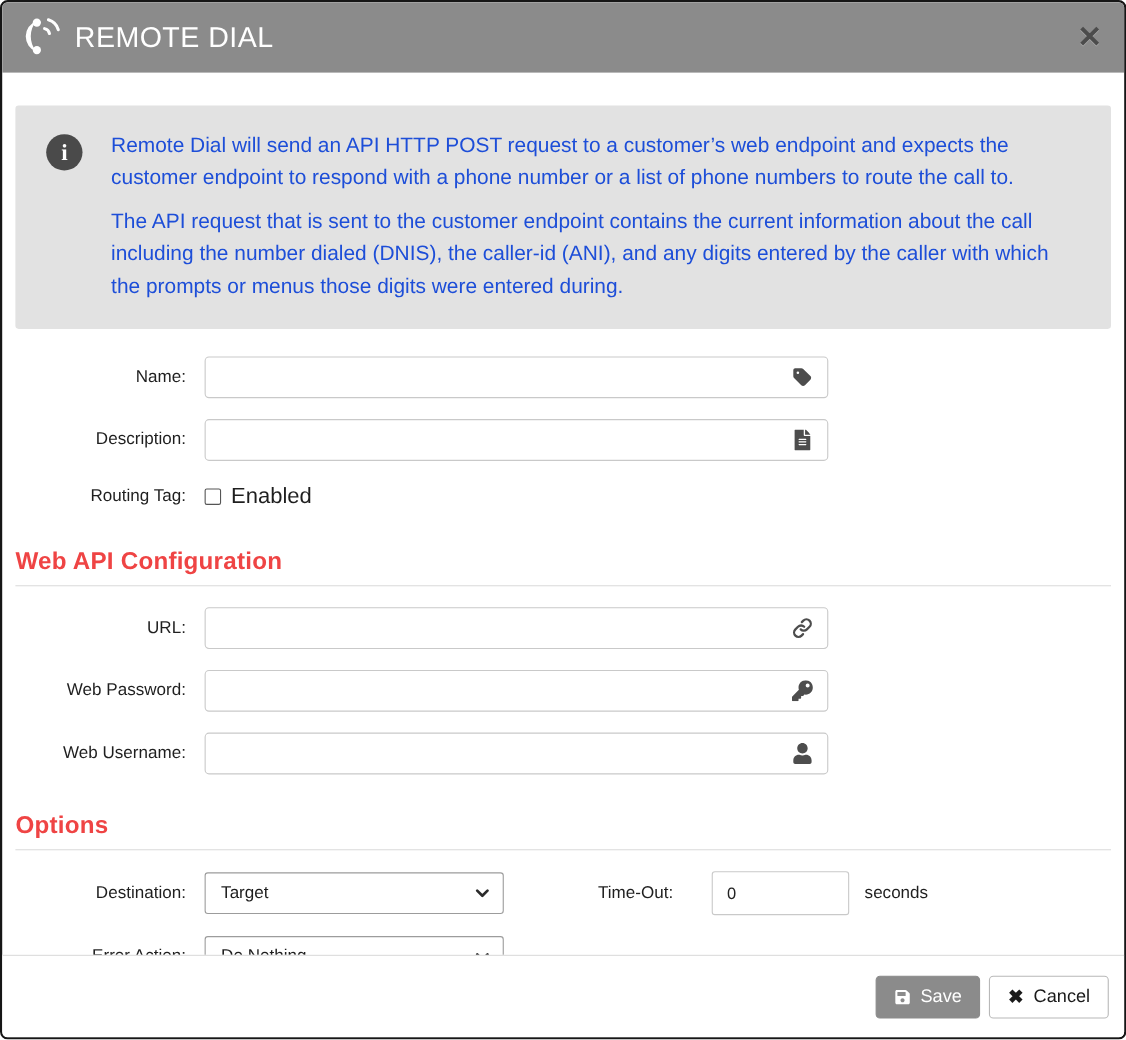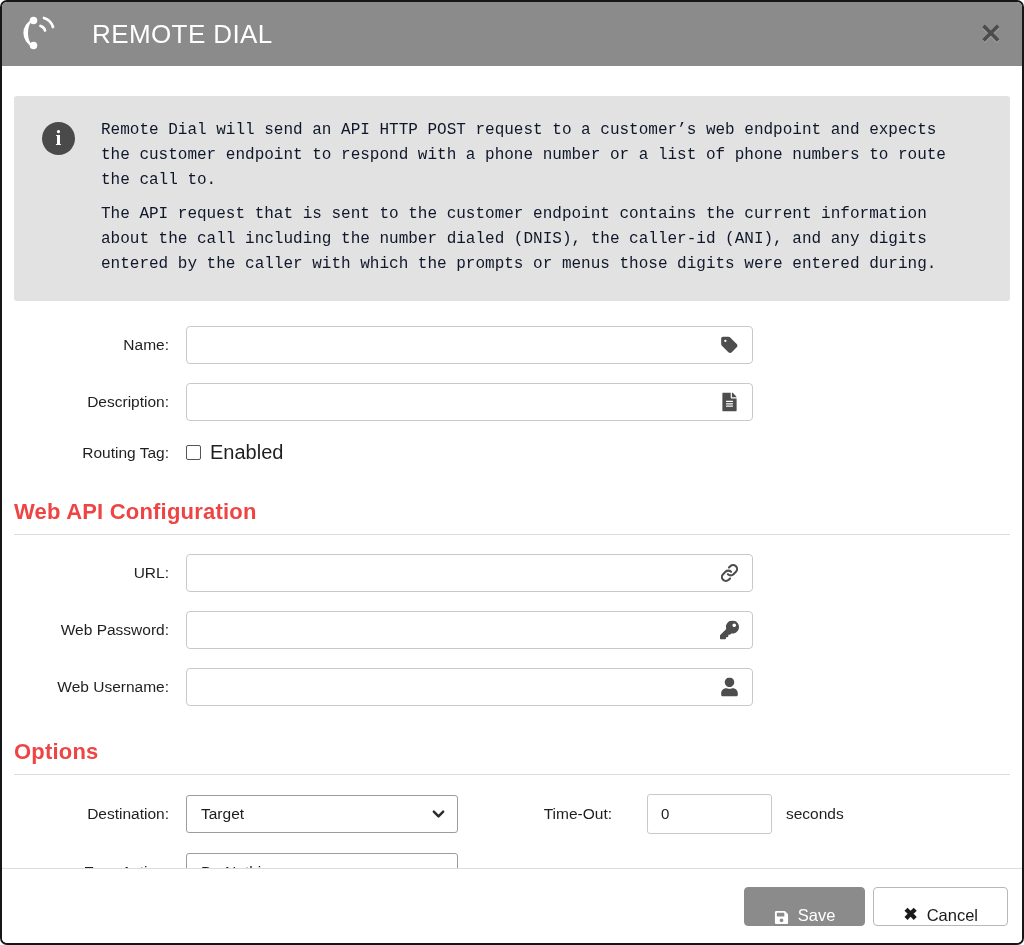--- a/index.html
+++ b/index.html
@@ -14,21 +14,20 @@
     background: #fff;
     overflow: hidden;
   }
 
   
   .header {
     height: 64px;
     background: #8b8b8b;
     display: flex; align-items: center;
     padding: 0 20px 0 14px;
-    gap: 24px;
   }
   .phone-icon { width: 40px; height: 44px; flex: 0 0 auto; }
   .phone-icon svg { width: 100%; height: 100%; display: block; }
   .title { color: #fff; font-size: 26px; font-weight: 400; margin-left: 12px; letter-spacing: .4px; }
   .close {
     margin-left: auto;
     color: #4c4c4c; font-size: 27px; font-weight: bold; line-height: 1;
     cursor: pointer; text-shadow: 0 1px 0 rgba(255,255,255,.25);
   }
 
@@ -44,21 +43,21 @@
   }
   .info-icon {
     flex: 0 0 33px; width: 33px; height: 33px;
     border-radius: 50%;
     background: #4a4a4a; color: #fff;
     display: flex; align-items: center; justify-content: center;
     font-family: "Liberation Serif", serif;
     font-weight: bold; font-size: 21px;
     margin: 4px 26px 0 14px;
   }
-  .info-text { font-size: 16px; color: #0f172a; line-height: 1.55; font-family: Liberation Mono, monospace; }
+  .info-text { font-size: 19px; color: #1d4ed8; line-height: 1.55; }
   .info-text p + p { margin-top: 10px; }
 
   .form { margin-top: 25px; }
   .row { display: flex; align-items: center; margin-bottom: 19px; }
   .lbl { width: 155px; flex: 0 0 155px; text-align: right; margin-right: 17px; font-size: 15.5px; color: #1f1f1f; }
 
   .iwrap { position: relative; width: 567px; }
   .iwrap input {
     width: 100%; height: 38px;
     border: 1px solid #c9c9c9; border-radius: 4px;
@@ -114,22 +113,22 @@
 
   
   .footer {
     position: absolute; left: 0; right: 0; bottom: 0; height: 75px;
     border-top: 1px solid #dcdcdc;
     background: #fff;
     display: flex; align-items: center; justify-content: flex-end;
     gap: 8px; padding: 0 14px;
   }
   .btn {
-    display: inline-flex; align-items: flex-end; gap: 9px;
-    height: 39px; padding: 0 29px;
+    display: inline-flex; align-items: center; gap: 9px;
+    height: 39px; padding: 0 16px;
     border-radius: 4px; font-size: 16.5px;
     font-family: "Liberation Sans", sans-serif;
     cursor: pointer;
   }
   .btn-save { background: #8b8b8b; color: #fff; border: 1px solid #8b8b8b; }
   .btn-save .bicon { width: 15px; height: 15px; }
   .btn-save .bicon svg { width: 100%; height: 100%; display: block; }
   .btn-cancel { background: #fff; color: #1a1a1a; border: 1px solid #b8b8b8; }
   .btn-cancel .xglyph { font-weight: bold; font-size: 17px; }
 </style>

